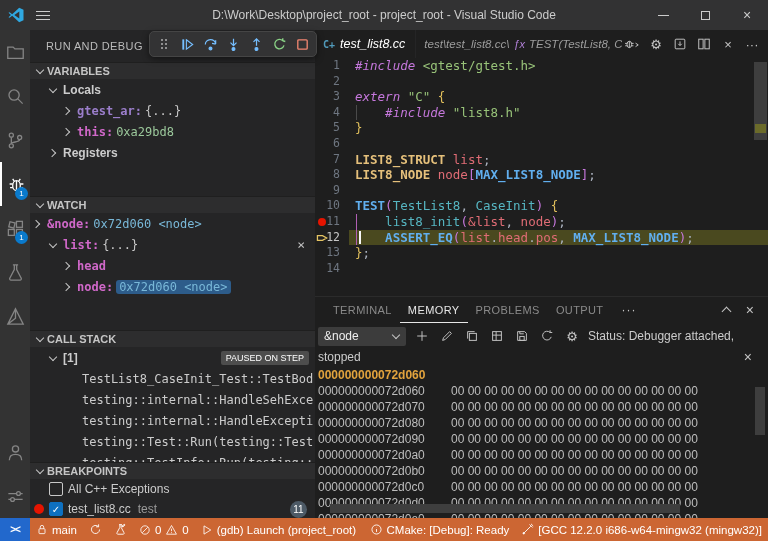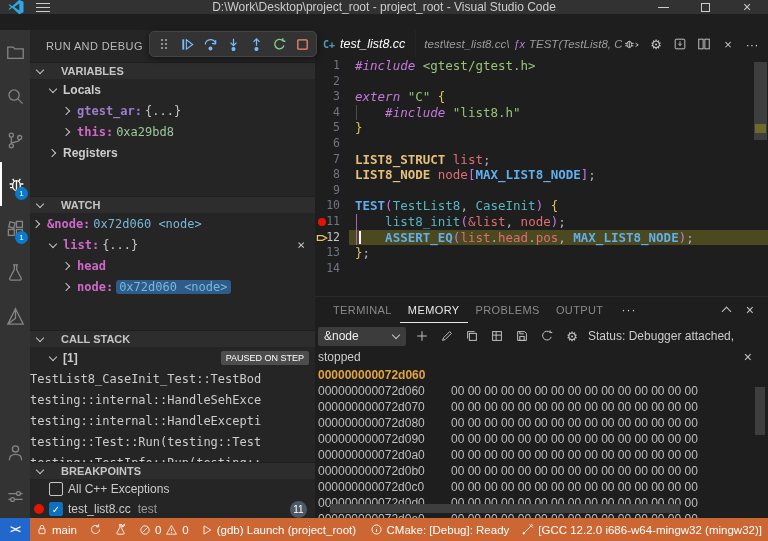--- a/index.html
+++ b/index.html
@@ -1,21 +1,21 @@
 <!DOCTYPE html>
 <html><head>
 <meta charset="utf-8">
 <style>
   * { box-sizing: border-box; margin: 0; padding: 0; }
   html,body { width:768px; height:541px; overflow:hidden; }
   body { position:relative; background:#1e1e1e; font-family:"Liberation Sans",sans-serif; color:#cccccc; }
   svg { display:block; }
 
   
-  .titlebar { position:absolute; left:0; top:0; width:768px; height:14px; background:#323233; display:flex; align-items:center; }
+  .titlebar { position:absolute; left:0; top:0; width:768px; height:30px; background:#323233; display:flex; align-items:center; }
   .tb-logo { margin-left:8px; }
   .hamburger { width:30px; height:30px; display:flex; flex-direction:column; justify-content:center; gap:3px; padding:0 8px; margin-left:4px; }
   .hamburger i { display:block; height:1px; background:#cccccc; }
   .tb-title { position:absolute; left:0; right:0; text-align:center; font-size:12px; color:#cccccc; pointer-events:none; }
   .tb-controls { margin-left:auto; display:flex; height:30px; }
   .tb-btn { width:42px; height:30px; display:flex; align-items:center; justify-content:center; }
   .ic-min { width:11px; height:1px; background:#cccccc; }
   .ic-max { width:9px; height:9px; border:1px solid #cccccc; }
   .ic-x { font-size:14px; color:#cccccc; line-height:1; }
 
@@ -24,27 +24,27 @@
   .act-item { position:relative; width:30px; height:44px; display:flex; align-items:center; justify-content:center; }
   .act-item svg { stroke:#858585; fill:none; stroke-width:1.1; }
   .act-item.active { border-left:2px solid #ffffff; }
   .act-item.active svg { stroke:#ffffff; }
   .act-badge { position:absolute; right:2px; bottom:6px; min-width:13px; height:13px; border-radius:7px; background:#0a7acc; color:#fff; font-size:8px; display:flex; align-items:center; justify-content:center; }
   .act-bottom { margin-top:auto; }
 
   
   .sidebar { position:absolute; left:30px; top:30px; width:285px; height:488px; background:#252526; overflow:hidden; }
   .side-title { height:32px; display:flex; align-items:center; padding-left:16px; font-size:11px; color:#bbbbbb; letter-spacing:.4px; }
-  .sec-head { height:17px; background:#2d2d2e; display:flex; align-items:center; gap:14px; padding-left:3px; font-size:11px; font-weight:bold; color:#c5c5c5; border-top:1px solid #1f1f1f; }
+  .sec-head { height:17px; background:#2d2d2e; display:flex; align-items:center; gap:0; padding-left:3px; font-size:11px; font-weight:bold; color:#c5c5c5; border-top:1px solid #1f1f1f; }
   .sec-body { overflow:hidden; }
   .sec-body.vars, .sec-body.watch { height:117px; }
   .sec-body.stack { height:115px; }
   .sec-body.bps { height:39px; }
   .trow { position:relative; height:21px; display:flex; align-items:center; gap:3px; font-family:"DejaVu Sans Mono",monospace; font-size:12px; white-space:nowrap; }
-  .trow.frame { color:#cccccc; overflow:hidden; }
+  .trow.frame { padding-left:52px; color:#cccccc; overflow:hidden; }
   .tname.magenta { color:#d068c9; font-weight:bold; }
   .tname.purple { color:#9b7ecb; font-weight:bold; }
   .tname.plain { color:#cccccc; font-family:"Liberation Sans",sans-serif; font-weight:bold; font-size:12px; }
   .tval.blue { color:#79b8d8; }
   .tval.green { color:#9cc99c; }
   .tval.grey { color:#c8c8c8; }
   .tval.hl { background:#2d5c8a; border-radius:3px; padding:0 3px; }
   .chev { width:14px; height:14px; position:relative; flex:none; }
   .chev.down::before { content:''; position:absolute; left:4px; top:3px; width:5px; height:5px; border-right:1.2px solid #c5c5c5; border-bottom:1.2px solid #c5c5c5; transform:rotate(45deg); }
   .chev.right::before { content:''; position:absolute; left:3px; top:4px; width:5px; height:5px; border-right:1.2px solid #c5c5c5; border-bottom:1.2px solid #c5c5c5; transform:rotate(-45deg); }

